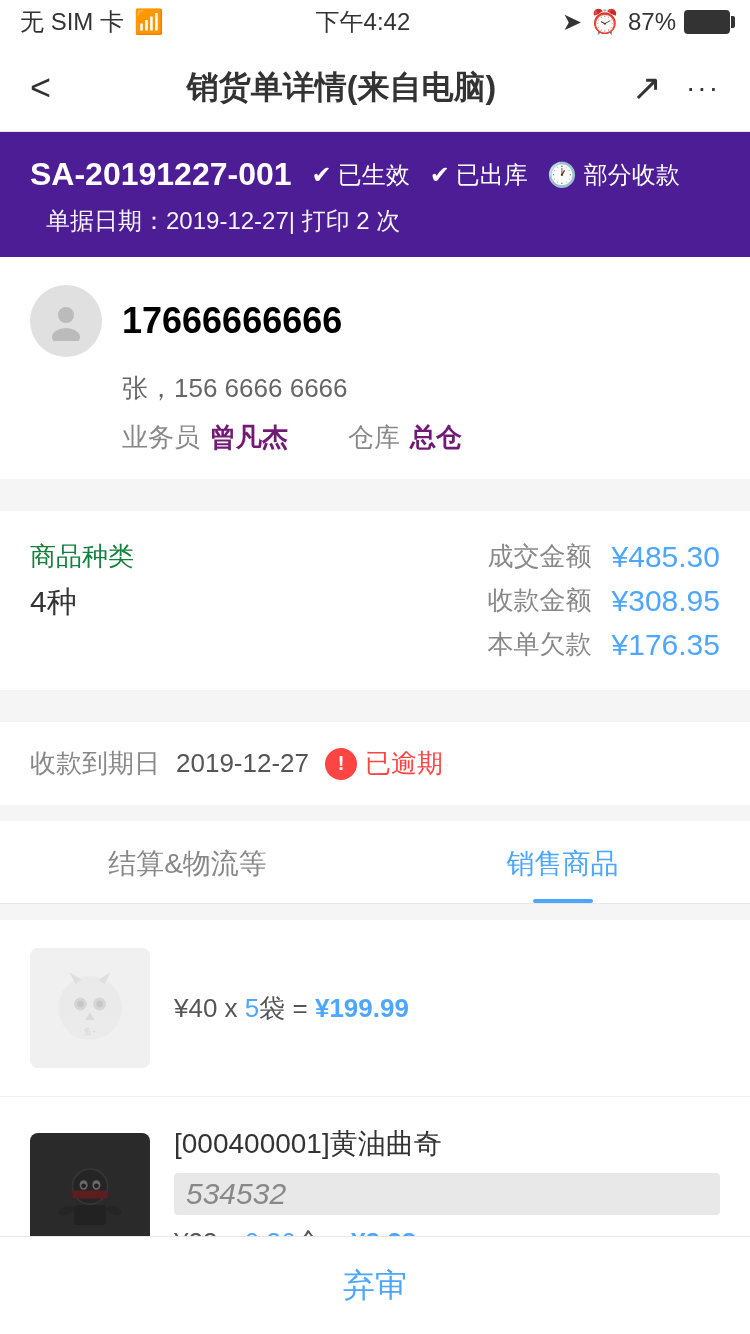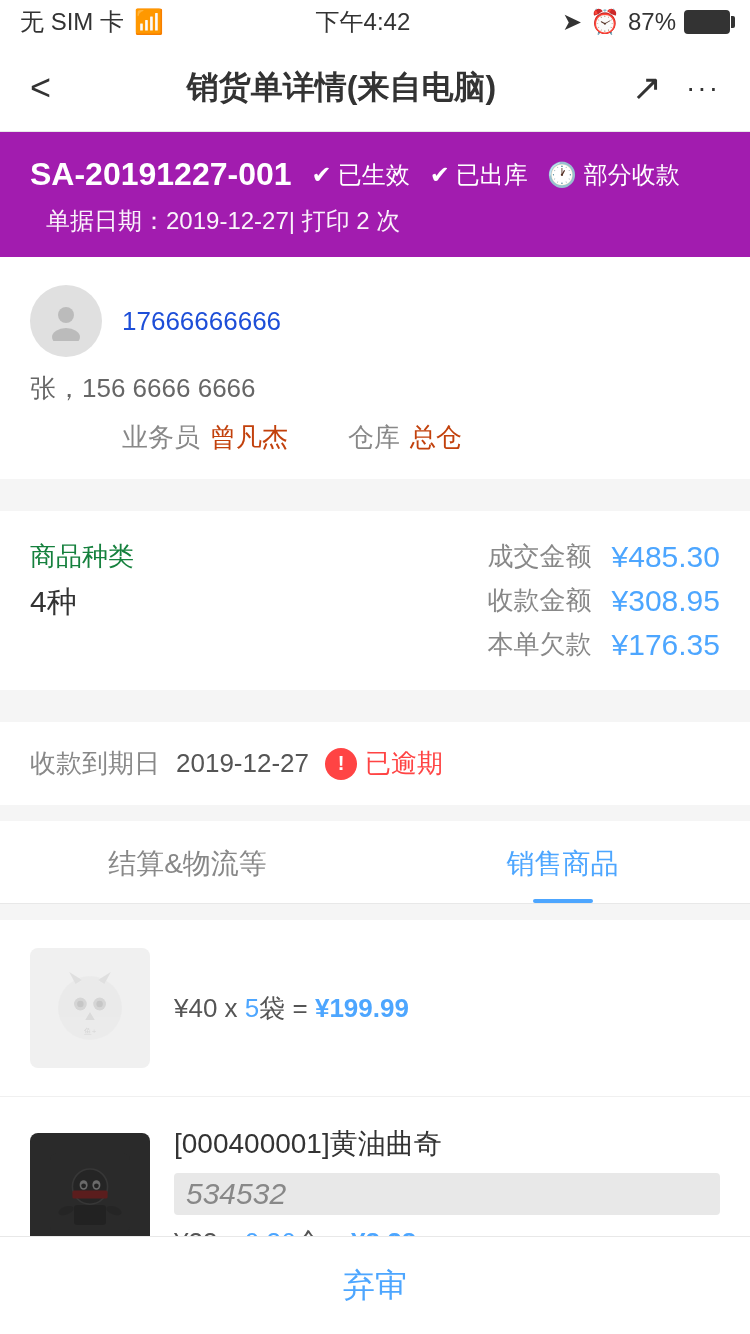--- a/index.html
+++ b/index.html
@@ -73,21 +73,21 @@
       font-size: 32px;
       font-weight: 600;
       color: #333;
     }
     .nav-right { display: flex; align-items: center; gap: 24px; }
     .nav-export { font-size: 36px; color: #333; }
     .nav-more { font-size: 28px; color: #333; letter-spacing: 2px; }
 
     
     .header-banner {
-      background: #a21caf;
+      background: #4c1d95;
       padding: 24px 30px 20px;
     }
     .header-banner-top {
       display: flex;
       align-items: center;
       gap: 20px;
       margin-bottom: 12px;
     }
     .order-id {
       font-size: 32px;
@@ -126,39 +126,40 @@
       height: 72px;
       border-radius: 50%;
       background: #e0e0e0;
       display: flex;
       align-items: center;
       justify-content: center;
       color: #999;
       font-size: 36px;
     }
     .customer-name {
-      font-size: 26px;
-      font-weight: 400;
-      color: #1d4ed8;
+      font-size: 36px;
+      font-weight: 700;
+      color: #000000;
     }
     .customer-info {
       font-size: 26px;
       color: #666;
+      margin-left: 92px;
     }
     .customer-meta {
       display: flex;
       align-items: center;
       margin-left: 92px;
       font-size: 26px;
       color: #555;
       gap: 60px;
     }
     .meta-item { display: flex; gap: 10px; align-items: center; }
     .meta-label { color: #888; }
-    .meta-value { color: #c2410c; }
+    .meta-value { color: #701a75; font-weight: bold; }
 
     
     .summary-section {
       background: #fff;
       margin-top: 16px;
       padding: 28px 30px;
       display: flex;
       justify-content: space-between;
       align-items: flex-start;
     }

